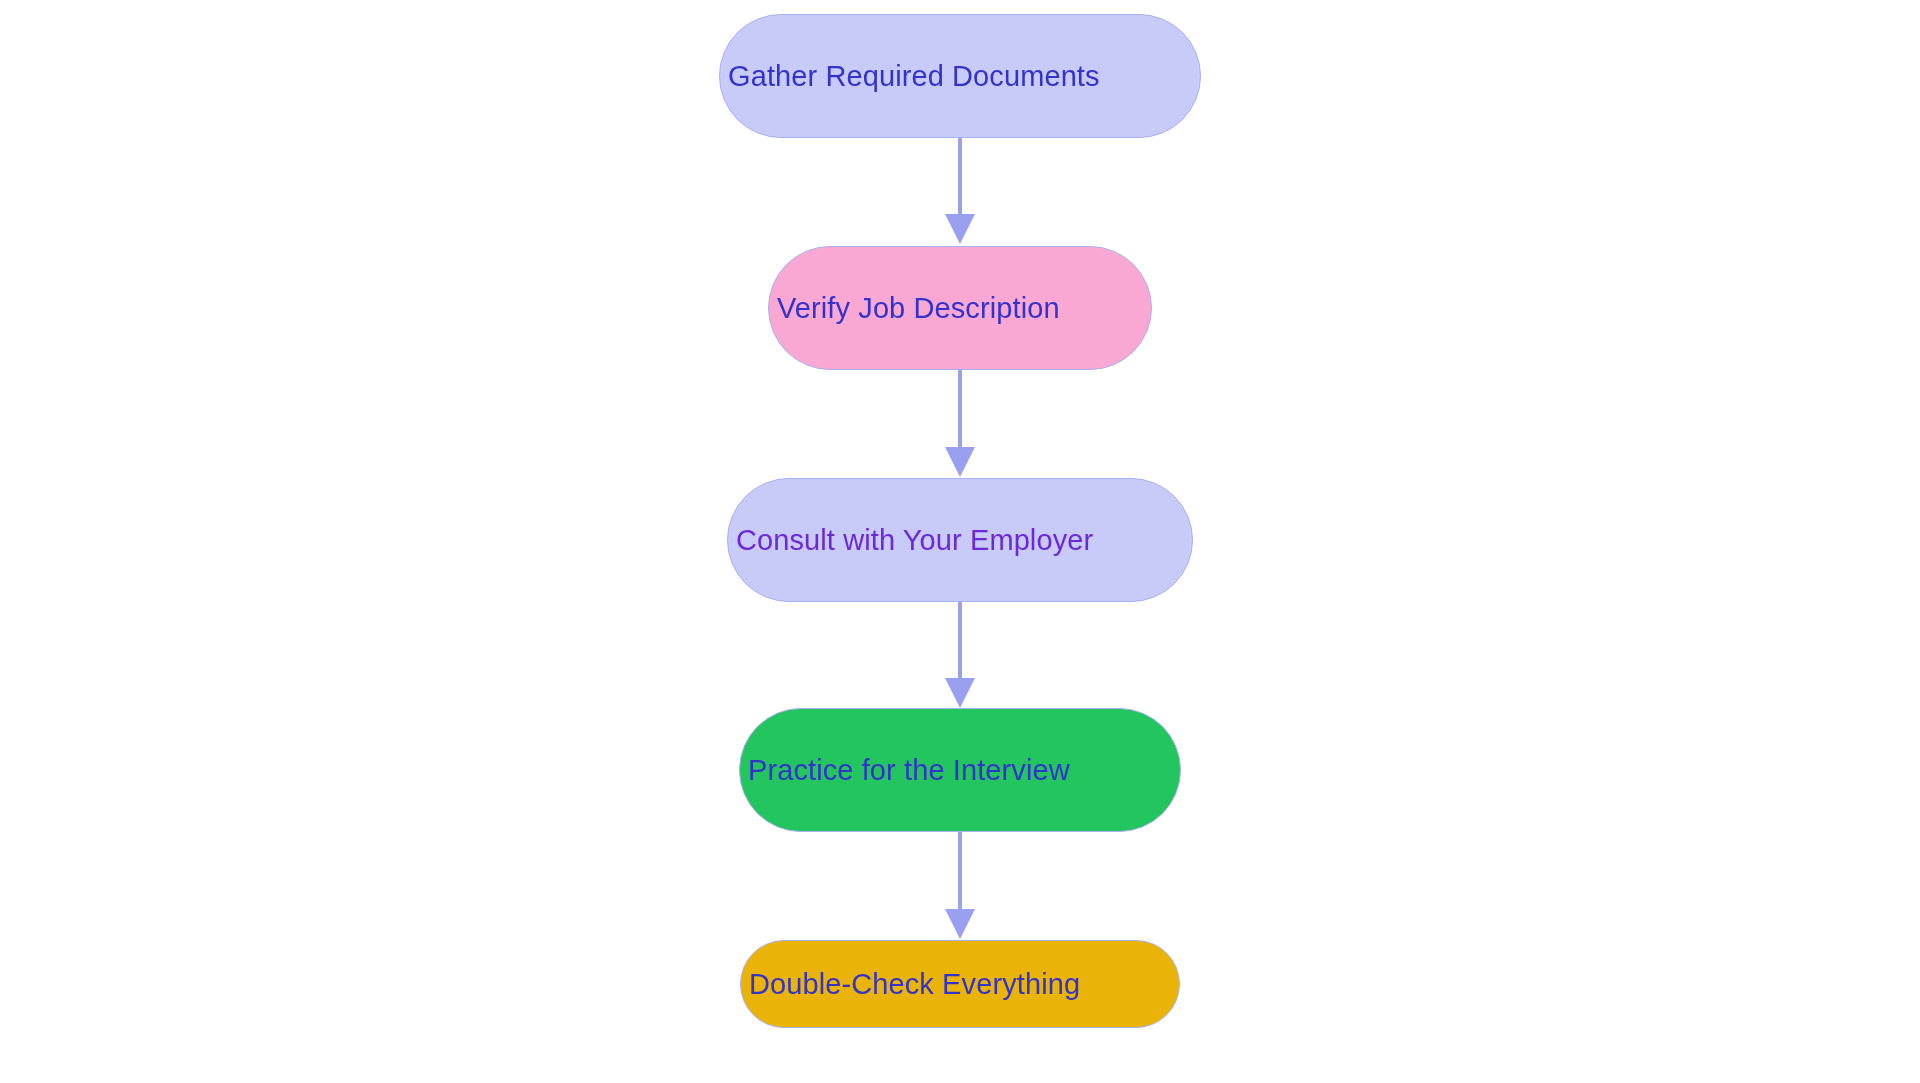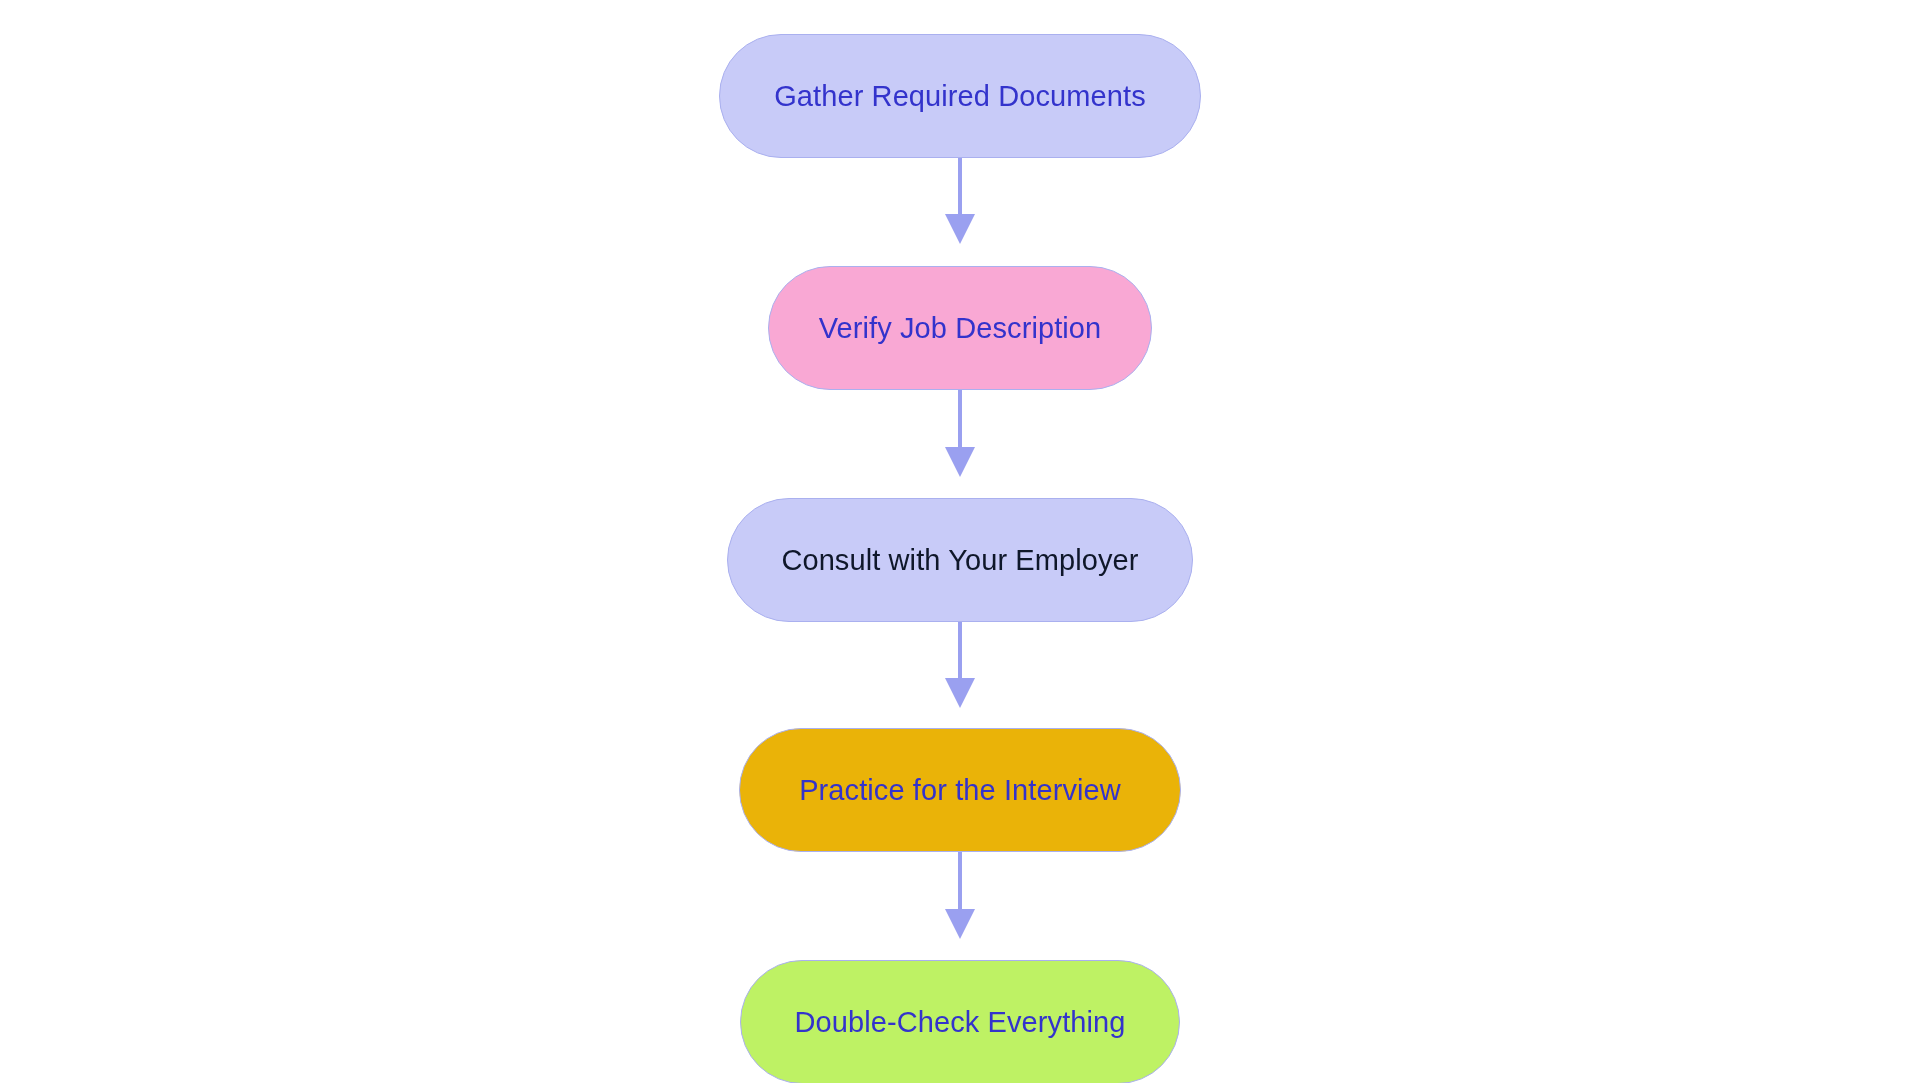--- a/index.html
+++ b/index.html
@@ -31,32 +31,30 @@
     height: 1083px;
     pointer-events: none;
   }
 
   
   .node {
     position: absolute;
     box-sizing: border-box;
     display: flex;
     align-items: center;
-    justify-content: center;
     background: #c8cbf8;
     border: 1.6px solid #aab0ef;
     border-radius: 999px;
     color: #3333cc;
     font-size: 29px;
     font-weight: 400;
     letter-spacing: 0.1px;
     white-space: nowrap;
     line-height: 1;
     transform: translateX(-50%);
-    margin-top: 20px;
   }
   .node-label {
     display: block;
     padding: 0 8px;
   }
 </style>
 </head>
 <body>
 
 <div id="flow-canvas">
@@ -75,25 +73,25 @@
   </svg>
 
   <div class="node" id="node-0" style="left: 960px; top: 14px; width: 482px; height: 124px; background: rgb(200, 203, 248); border-color: rgb(170, 176, 239); color: rgb(51, 51, 204);">
     <span class="node-label">Gather Required Documents</span>
   </div>
 
   <div class="node" id="node-1" style="left: 960px; top: 246px; width: 384px; height: 124px; background: #f9a8d4; border-color: rgb(170, 176, 239); color: rgb(51, 51, 204);">
     <span class="node-label">Verify Job Description</span>
   </div>
 
-  <div class="node" id="node-2" style="left: 960px; top: 478px; width: 466px; height: 124px; background: rgb(200, 203, 248); border-color: rgb(170, 176, 239); color: #0f172a;">
+  <div class="node" id="node-2" style="left: 960px; top: 478px; width: 466px; height: 124px; background: rgb(200, 203, 248); border-color: rgb(170, 176, 239); color: #6d28d9;">
     <span class="node-label">Consult with Your Employer</span>
   </div>
 
-  <div class="node" id="node-3" style="left: 960px; top: 708px; width: 442px; height: 124px; background: #eab308; border-color: rgb(170, 176, 239); color: rgb(51, 51, 204);">
+  <div class="node" id="node-3" style="left: 960px; top: 708px; width: 442px; height: 124px; background: #22c55e; border-color: rgb(170, 176, 239); color: rgb(51, 51, 204);">
     <span class="node-label">Practice for the Interview</span>
   </div>
 
-  <div class="node" id="node-4" style="left: 960px; top: 940px; width: 440px; height: 124px; background: #bef264; border-color: rgb(170, 176, 239); color: rgb(51, 51, 204);">
+  <div class="node" id="node-4" style="left: 960px; top: 940px; width: 440px; height: 88px; background: #eab308; border-color: rgb(170, 176, 239); color: rgb(51, 51, 204);">
     <span class="node-label">Double-Check Everything</span>
   </div>
 
 </div>
 
 </body></html>

